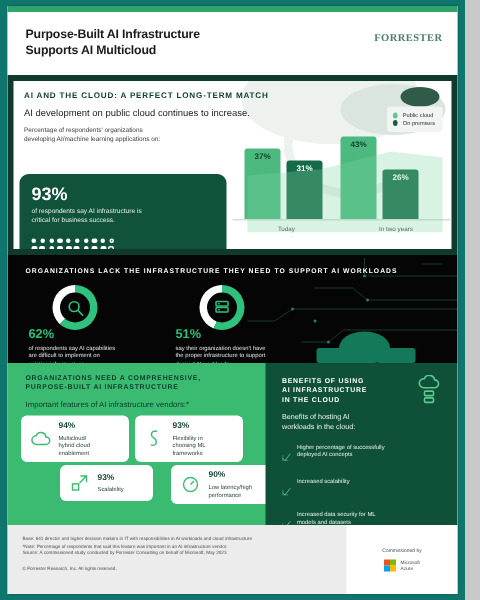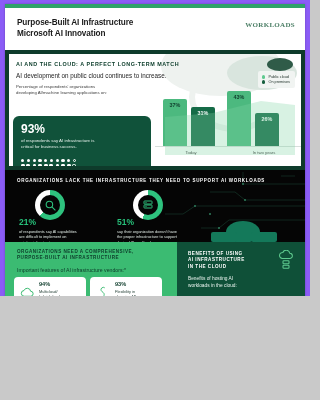--- a/index.html
+++ b/index.html
@@ -1,21 +1,21 @@
 <!DOCTYPE html>
 <html><head>
 <meta charset="utf-8">
 <style>
   * { margin:0; padding:0; box-sizing:border-box; }
   html,body { width:310px; height:400px; background:#c9c9c9; }
   body {
     font-family:"Liberation Sans", sans-serif;
     -webkit-font-smoothing:antialiased;
   }
-  .page { position:relative; width:310px; height:296px; background:#8b5cf6; overflow:hidden; }
+  .page { position:relative; width:310px; height:400px; background:#0f766e; overflow:hidden; }
   .sheet { position:absolute; left:5px; top:4px; width:300px; height:392px; background:#ffffff; overflow:hidden;
            box-shadow:0 0 2px rgba(0,0,0,.25); }
 
   
   .topbar { height:4px; background:#2ea36a; }
   .header { height:42px; background:#fff; position:relative; padding:10px 12px 0 12px; }
   .header h1 { font-size:8.2px; line-height:10.5px; font-weight:bold; color:#1b1b1b; letter-spacing:-0.1px; }
   .logo { position:absolute; right:10px; top:13px; font-family:"Liberation Serif", serif;
           font-size:7px; font-weight:bold; color:#4c7f66; letter-spacing:.3px; }
 
@@ -121,23 +121,23 @@
 <body>
 
 <div class="page">
  <div class="sheet">
 
   <div class="topbar"></div>
 
   <div class="header">
     <h1>
       <span>Purpose-Built AI Infrastructure</span><br>
-      <span>Microsoft AI Innovation</span>
+      <span>Supports AI Multicloud</span>
     </h1>
-    <div class="logo">WORKLOADS</div>
+    <div class="logo">FORRESTER</div>
   </div>
 
   <div class="sec1">
     <div class="card">
       <div class="blob b1"></div>
       <div class="arc"></div>
       <div class="blob b2"></div>
       <div class="blob b3"></div>
 
       <div class="s1head">AI AND THE CLOUD: A PERFECT LONG-TERM MATCH</div>
@@ -265,21 +265,21 @@
       <span class="dicon">
         <svg width="12" height="13" viewBox="0 0 24 24" fill="none" stroke="#2ec27e" stroke-width="2">
           <rect x="4" y="3" width="16" height="6" rx="1"></rect>
               <rect x="4" y="11" width="16" height="6" rx="1"></rect>
           <path d="M7 6h2M7 14h2"></path>
         </svg>
       </span>
     </div>
 
     <div class="statline a">
-      <div class="num">21%</div>
+      <div class="num">62%</div>
       <div class="txt">
         <span>of respondents say AI capabilities</span><br>
         <span>are difficult to implement on</span><br>
         <span>existing infrastructure.</span>
       </div>
     </div>
 
     <div class="statline b">
       <div class="num">51%</div>
       <div class="txt">

